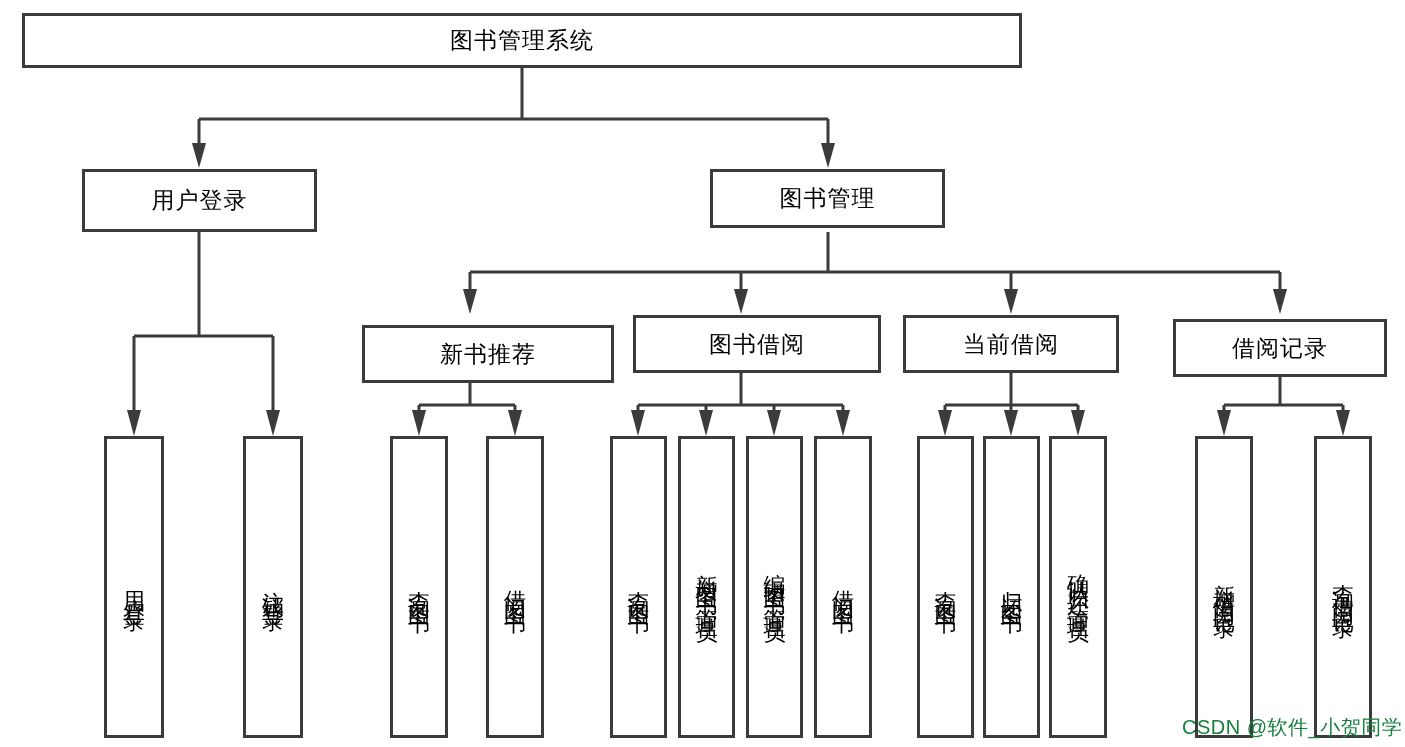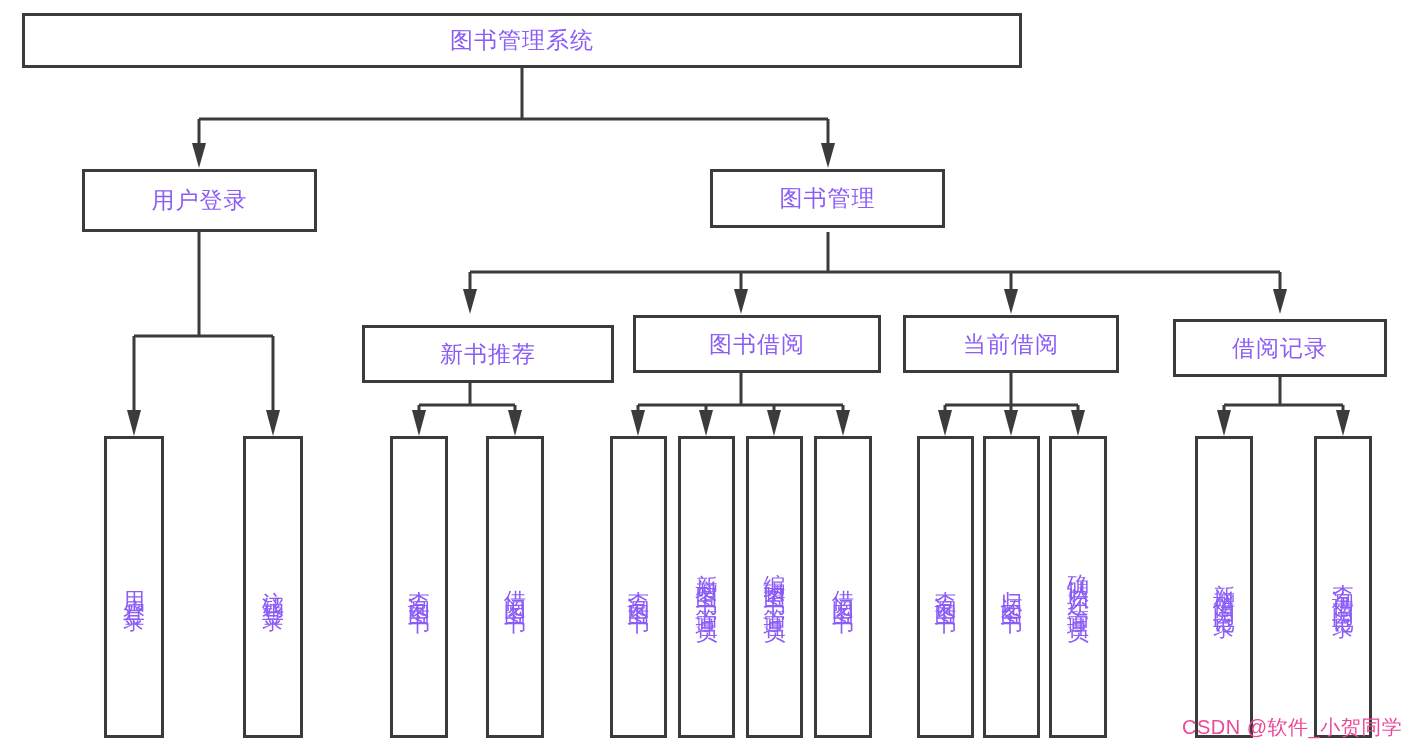--- a/index.html
+++ b/index.html
@@ -23,21 +23,21 @@
     height: 747px;
   }
   .node {
     position: absolute;
     box-sizing: border-box;
     border: 3px solid #3b3b3b;
     background: #ffffff;
     display: flex;
     align-items: center;
     justify-content: center;
-    color: #8b5cf6;
+    color: #000000;
   }
   .node-h {
     font-size: 23px;
     letter-spacing: 1px;
     white-space: nowrap;
   }
   .node-v {
     font-size: 22px;
   }
   .node-v .vtext {
@@ -45,21 +45,21 @@
     text-orientation: mixed;
     letter-spacing: 7px;
     line-height: 1;
     white-space: nowrap;
   }
   .watermark {
     position: absolute;
     left: 1182px;
     top: 714px;
     font-size: 20px;
-    color: #ec4899;
+    color: #15803d;
     white-space: nowrap;
     letter-spacing: 0.5px;
   }
 </style>
 </head>
 <body>
 
 <div class="canvas">
 
   <svg class="connectors" viewBox="0 0 1405 747" xmlns="http://www.w3.org/2000/svg" aria-hidden="true">

